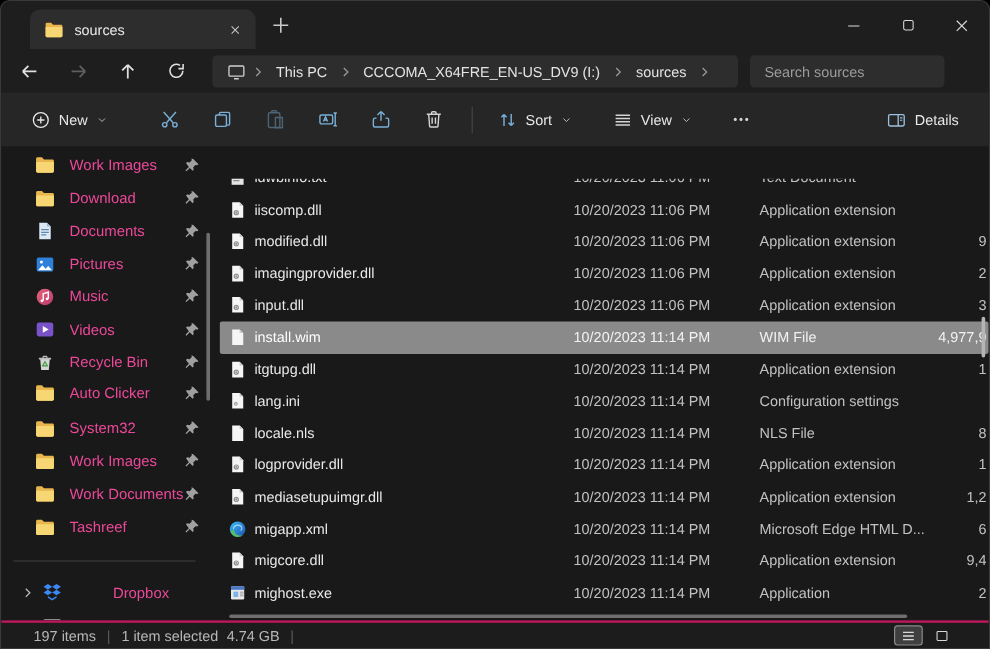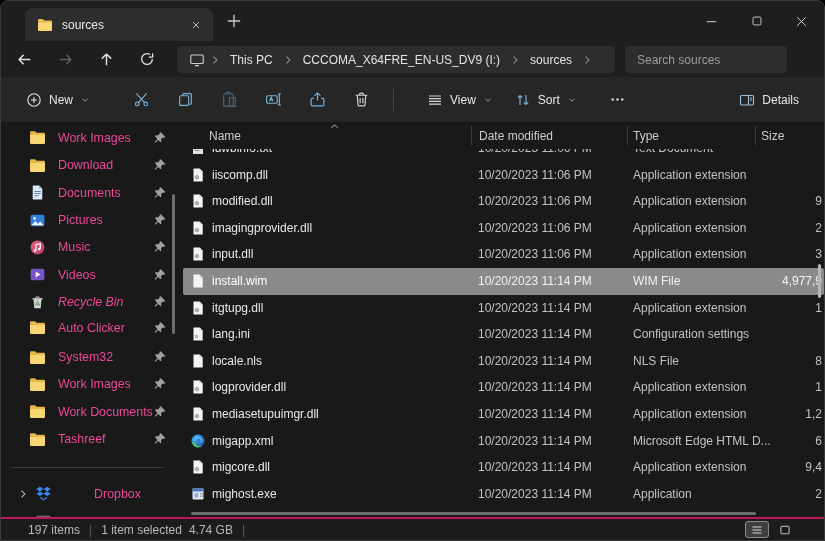--- a/index.html
+++ b/index.html
@@ -245,40 +245,40 @@
           <path d="M8 9V1.8M8 1.8L5.2 4.6M8 1.8l2.8 2.8"></path>
           <path d="M4.5 7H3.2A1.2 1.2 0 0 0 2 8.2v4.6A1.2 1.2 0 0 0 3.2 14h9.6a1.2 1.2 0 0 0 1.2-1.2V8.2A1.2 1.2 0 0 0 12.8 7h-1.3"></path>
         </svg>
       </span>
     <span class="cmd-ic neutral">
         <svg viewBox="0 0 16 16" fill="none" stroke="currentColor" stroke-width="1.1">
           <path d="M2.5 4h11M6.2 4V3a1 1 0 0 1 1-1h1.6a1 1 0 0 1 1 1v1M4 4l.7 9.2a1 1 0 0 0 1 .8h4.6a1 1 0 0 0 1-.8L12 4M6.7 6.5v5M9.3 6.5v5"></path>
         </svg>
       </span>
     <span class="cmd-div"></span>
+    <div class="cmd-pill">
+      <span class="pic sort-ic">
+          <svg viewBox="0 0 16 16" fill="none" stroke="currentColor" stroke-width="1.2">
+            <path d="M5 13V3.5M5 3.5L2.8 5.7M5 3.5l2.2 2.2M11 3v9.5M11 12.5l-2.2-2.2M11 12.5l2.2-2.2"></path>
+          </svg>
+        </span>
+      <span>Sort</span>
+      <span class="chev">
+          <svg viewBox="0 0 16 16" stroke="currentColor" stroke-width="1.3" fill="none">
+            <path d="M4 6l4 4 4-4"></path>
+          </svg>
+        </span>
+    </div>
     <div class="cmd-pill" style="margin-left:12px">
       <span class="pic view-ic">
           <svg viewBox="0 0 16 16" stroke="currentColor" stroke-width="1.2" fill="none">
             <path d="M2 4h12M2 6.7h12M2 9.4h12M2 12.1h12"></path>
           </svg>
         </span>
       <span>View</span>
-      <span class="chev">
-          <svg viewBox="0 0 16 16" stroke="currentColor" stroke-width="1.3" fill="none">
-            <path d="M4 6l4 4 4-4"></path>
-          </svg>
-        </span>
-    </div>
-    <div class="cmd-pill">
-      <span class="pic sort-ic">
-          <svg viewBox="0 0 16 16" fill="none" stroke="currentColor" stroke-width="1.2">
-            <path d="M5 13V3.5M5 3.5L2.8 5.7M5 3.5l2.2 2.2M11 3v9.5M11 12.5l-2.2-2.2M11 12.5l2.2-2.2"></path>
-          </svg>
-        </span>
-      <span>Sort</span>
       <span class="chev">
           <svg viewBox="0 0 16 16" stroke="currentColor" stroke-width="1.3" fill="none">
             <path d="M4 6l4 4 4-4"></path>
           </svg>
         </span>
     </div>
     <span class="cmd-ic neutral" style="margin-left:10px">
         <svg viewBox="0 0 16 16" fill="currentColor">
           <circle cx="3.5" cy="8" r="1.2"></circle>
           <circle cx="8" cy="8" r="1.2"></circle>
@@ -388,21 +388,21 @@
                 <path d="M6.3 5.4l4.6 2.6-4.6 2.6z" fill="#fff"></path>
               </svg>
             </span>
             <span class="sb-label">Videos</span>
             <span class="pin">
               <svg viewBox="0 0 16 16" fill="#a0a0a0">
                 <path d="M9.2 1.8l5 5-1.3.9-1.6-.3-2.1 2.1.4 2.4-1 1-2.7-2.7-3.2 3.2-.9-.9 3.2-3.2L2.3 5.6l1-1 2.4.4 2.1-2.1-.3-1.6z"></path>
               </svg>
             </span>
           </div>
-          <div class="sb-item" style="top: 165.7px; font-style: italic;">
+          <div class="sb-item" style="top: 165.7px;">
             <span class="fi">
               <svg viewBox="0 0 16 16">
                 <path d="M4.2 4.5h7.6l-.8 9H5z" fill="#d6d6d6"></path>
                 <path d="M3.2 4.5h9.6" stroke="#bdbdbd" stroke-width="1.4"></path>
                 <path d="M6.3 4.1l.5-1.3h2.4l.5 1.3" fill="none" stroke="#bdbdbd"></path>
                 <path d="M8 7l1.9 3.3H6.1z" fill="none" stroke="#3f9e3f" stroke-width=".9"></path>
               </svg>
             </span>
             <span class="sb-label">Recycle Bin</span>
             <span class="pin">
@@ -510,34 +510,20 @@
                 <path d="M6 13.5h4M8 11.5v2" stroke="#9a9a9a" stroke-width="1.2"></path>
               </svg>
             </span>
             <span class="sb-label">This PC</span>
           </div>
         </div>
       <div class="sb-scroll"></div>
     </div>
 
     <div class="filearea">
-      <div class="cols">
-        <span class="colcell" style="left:26px">Name</span>
-        <span class="sortind">
-            <svg viewBox="0 0 16 16" fill="none" stroke="currentColor" stroke-width="1.3">
-              <path d="M3.5 10L8 5.5 12.5 10"></path>
-            </svg>
-          </span>
-        <span class="colsep" style="left:288px"></span>
-        <span class="colcell" style="left:296px">Date modified</span>
-        <span class="colsep" style="left:444px"></span>
-        <span class="colcell" style="left:450px">Type</span>
-        <span class="colsep" style="left:572px"></span>
-        <span class="colcell" style="left:578px">Size</span>
-      </div>
       <div class="rows">
           <div class="row">
             <span class="fi">
               <svg viewBox="0 0 16 16">
                 <rect x="3" y="2" width="10" height="12" fill="#e3e3e3"></rect>
                 <path d="M4.5 4.5h7M4.5 6.5h7M4.5 8.5h7M4.5 10.5h5" stroke="#8a8a8a" stroke-width=".9"></path>
               </svg>
             </span>
             <span class="c-name">idwbinfo.txt</span>
             <span class="c-date">10/20/2023 11:06 PM</span>

